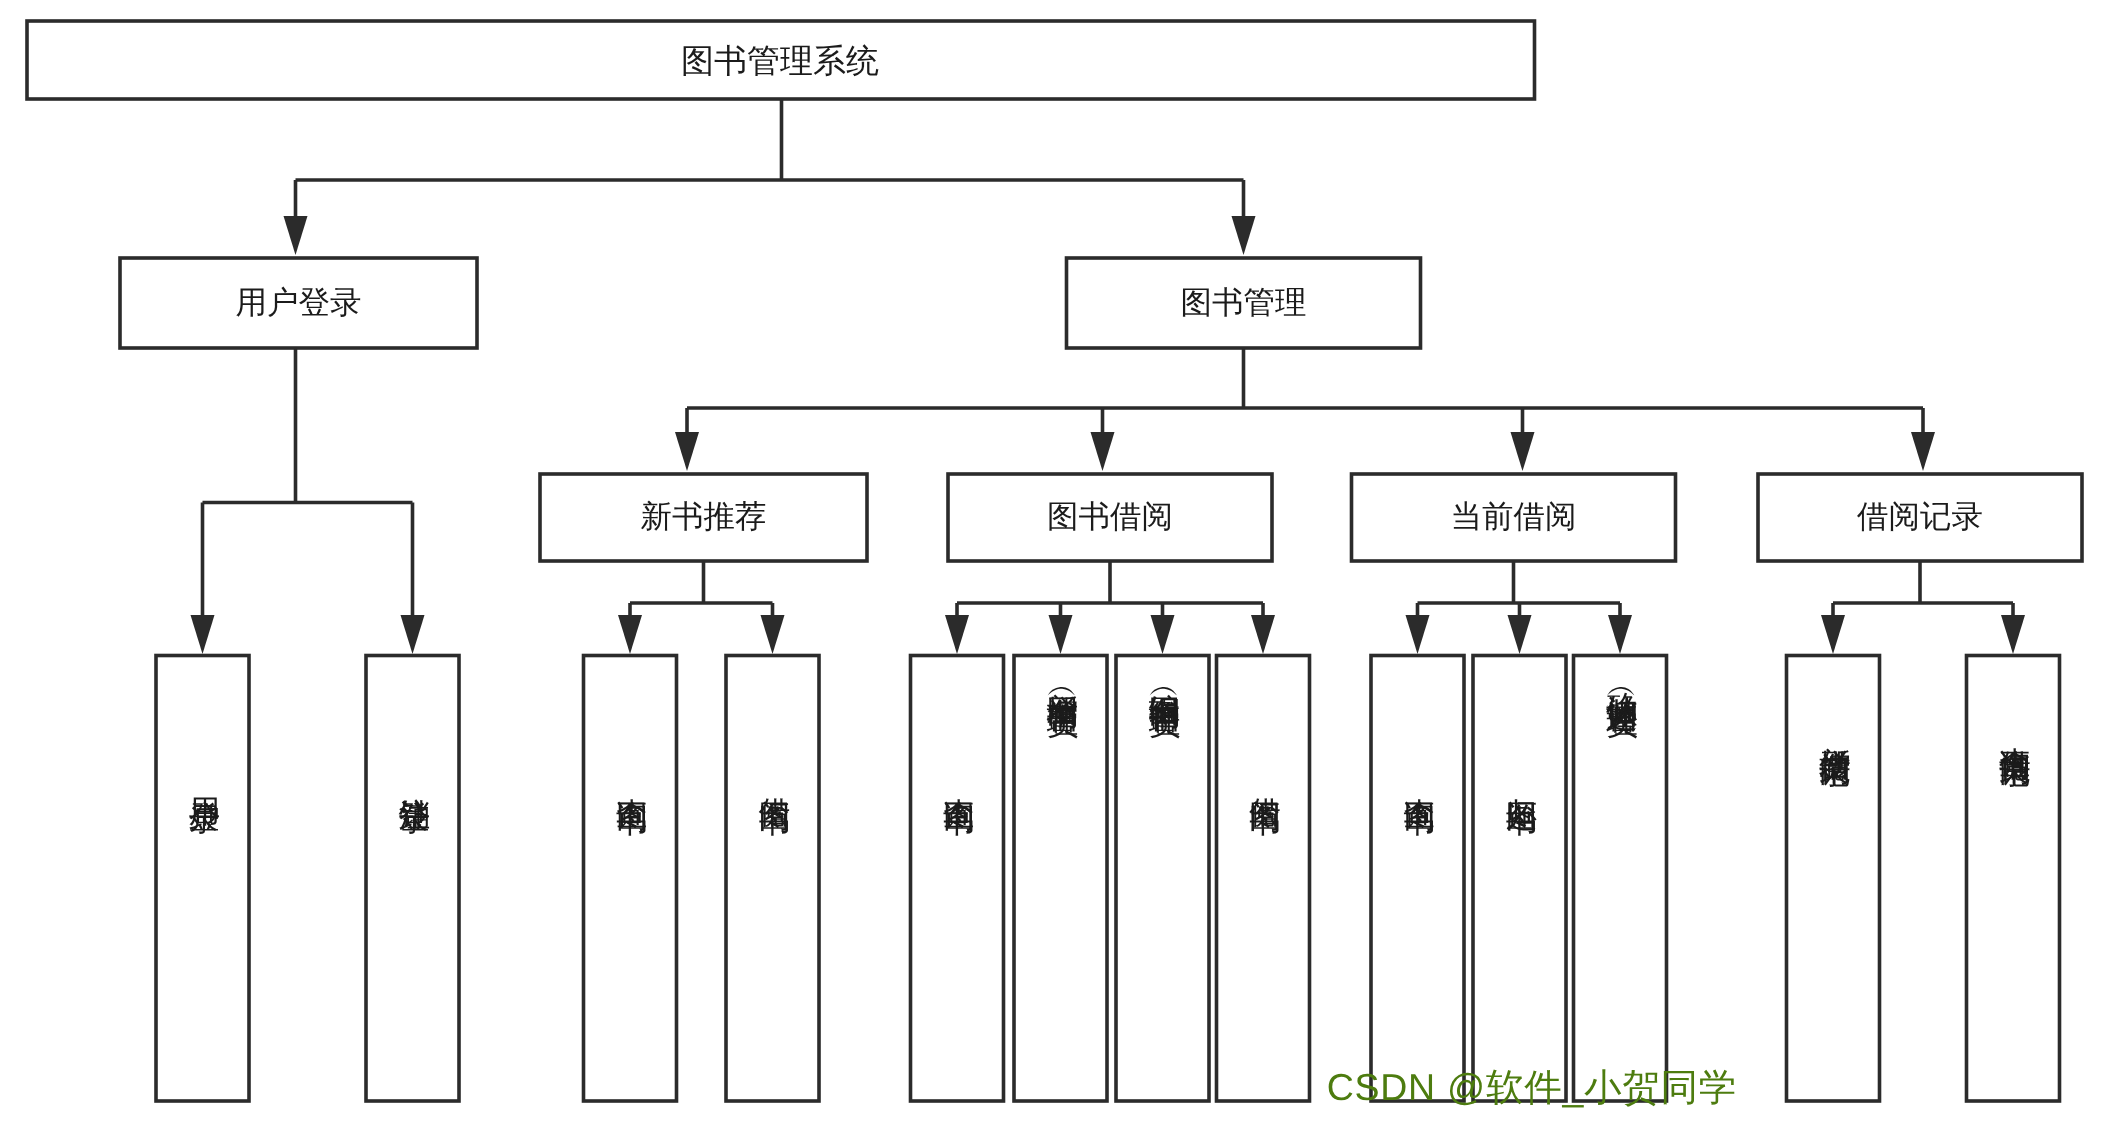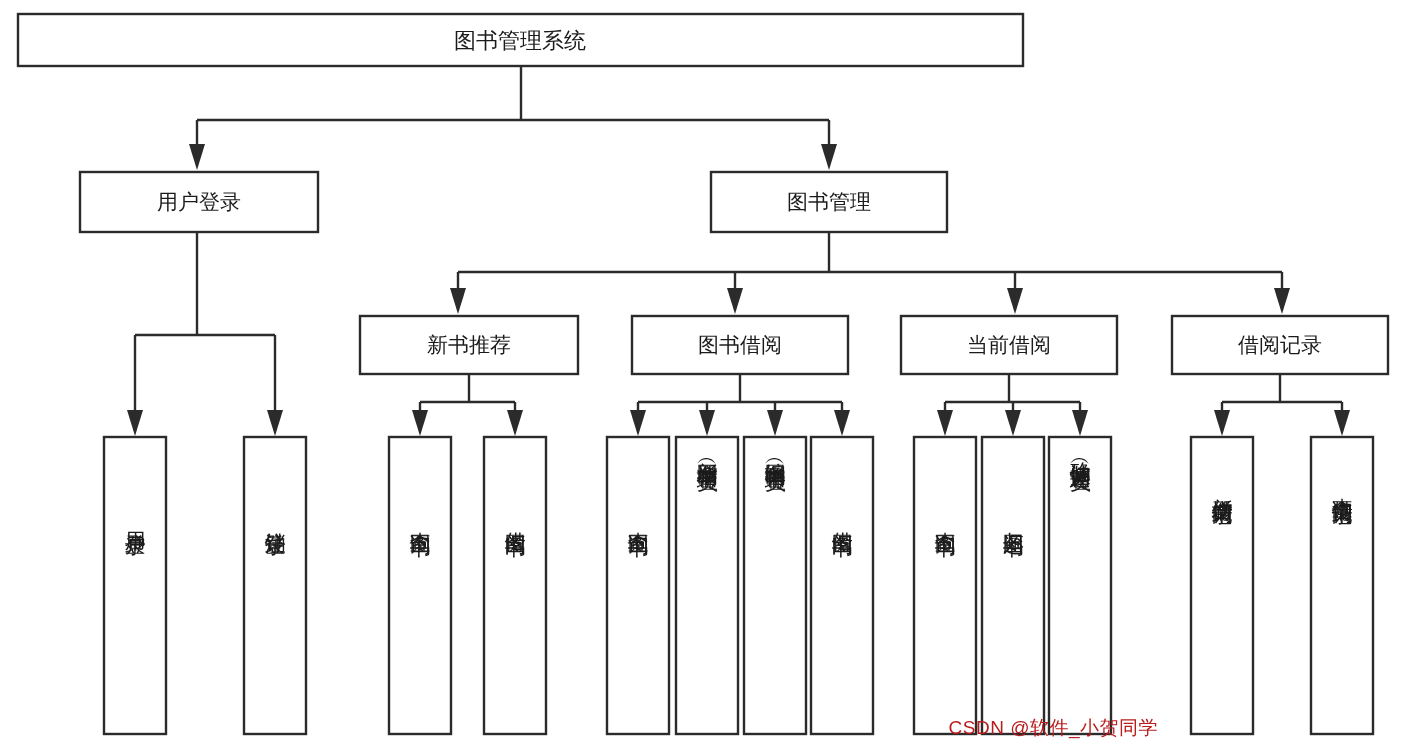--- a/index.html
+++ b/index.html
@@ -73,22 +73,22 @@
     line-height: 1.08;
     color: #1b1b1b;
     letter-spacing: 1.5px;
     white-space: nowrap;
   }
   .watermark {
     position: absolute;
     right: 12px;
     bottom: 6px;
     font-family: "Liberation Sans", "DejaVu Sans", sans-serif;
-    font-size: 19px;
-    color: #b91c1c;
+    font-size: 25px;
+    color: #4d7c0f;
     white-space: nowrap;
     letter-spacing: 0.5px;
     text-align: right;
   }
 </style>
 </head>
 <body>
 
 <div id="diagram-root">
 

